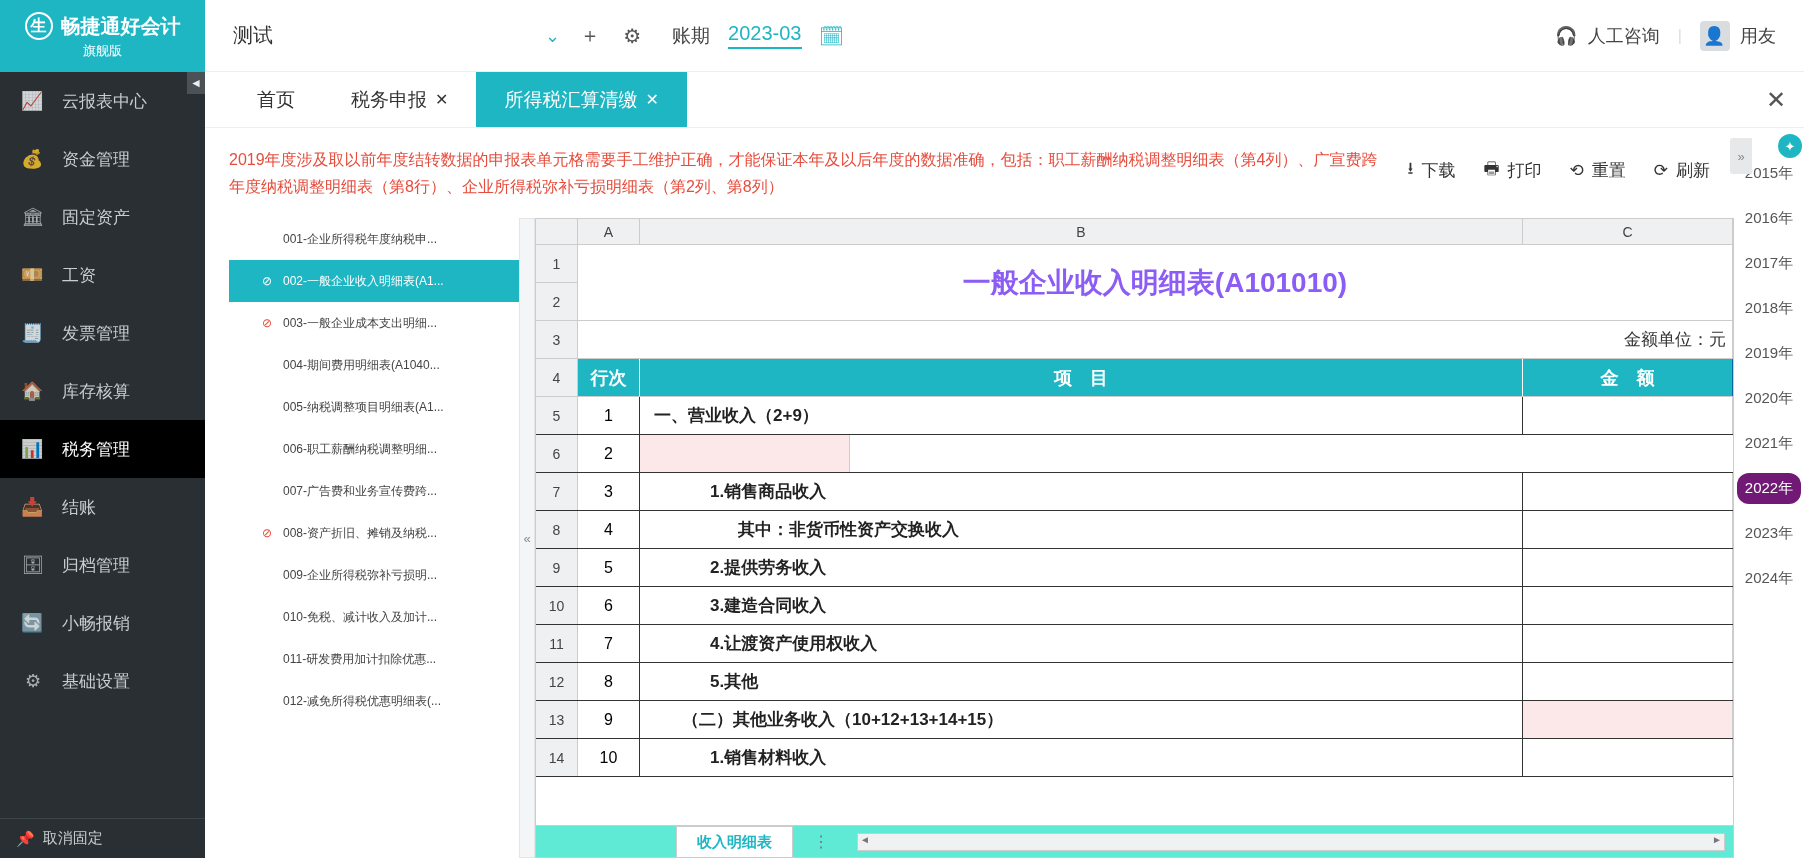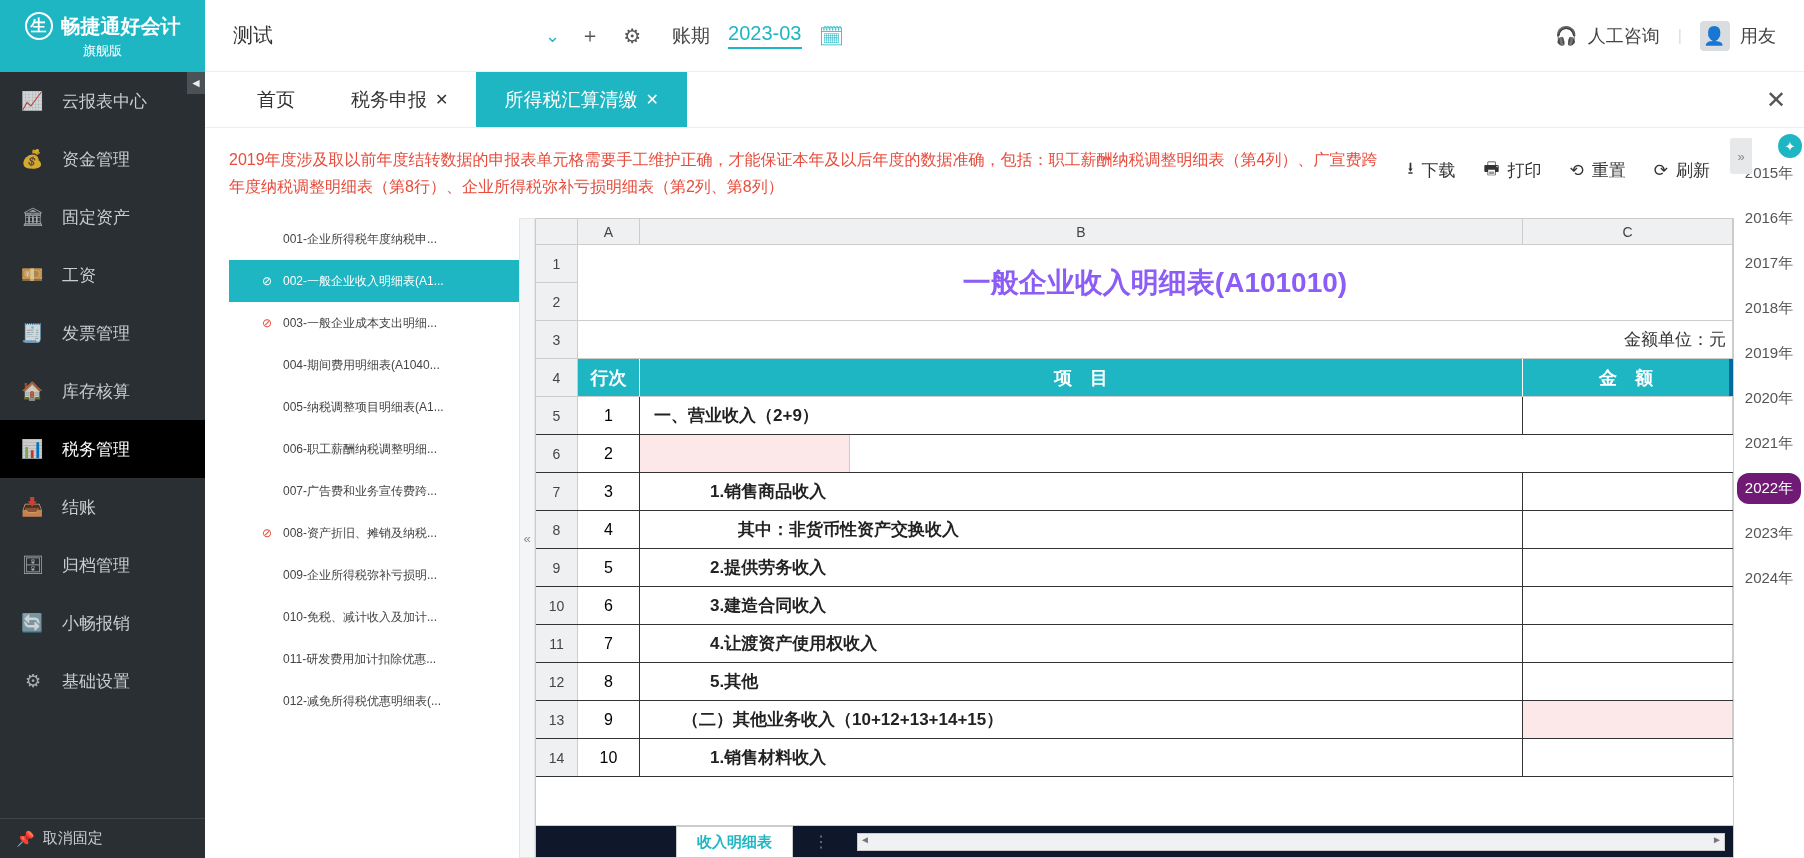--- a/index.html
+++ b/index.html
@@ -55,30 +55,30 @@
 .col-hdrs { display: flex; height: 26px; background: #eef0f2; border-bottom: 1px solid #ccc; }
 .corner { width: 42px; border-right: 1px solid #ccc; }
 .col-h { text-align: center; font-size: 14px; color: #444; border-right: 1px solid #ccc; line-height: 26px; }
 .col-A { width: 62px; } .col-B { flex: 1; } .col-C { width: 210px; }
 .sheet-body { flex: 1; overflow: hidden; position: relative; }
 .srow { display: flex; border-bottom: 1px solid #ccc; }
 .row-h { width: 42px; background: #eef0f2; border-right: 1px solid #ccc; text-align: center; font-size: 14px; color: #444; display: flex; align-items: center; justify-content: center; }
 .title-c { flex: 1; display: flex; align-items: center; justify-content: center; font-size: 28px; font-weight: bold; color: #8b5cf6; border-right: 1px solid #ccc; }
 .unit-c { flex: 1; text-align: right; padding-right: 6px; font-size: 17px; color: #333; border-right: 1px solid #ccc; line-height: 38px; }
 .hd { background: #1fb6c4; color: #fff; font-size: 18px; font-weight: bold; text-align: center; border-right: 1px solid #fff; display: flex; align-items: center; justify-content: center; }
-.hd:last-child { border-right: 4px solid #0369a1; }
+.hd:last-child { border-right: 1px solid #0369a1; }
 .c-A { width: 62px; text-align: center; border-right: 1px solid #333; display: flex; align-items: center; justify-content: center; font-size: 16px; }
 .c-B { flex: 1; padding: 0 14px; border-right: 1px solid #333; display: flex; align-items: center; font-size: 17px; font-weight: bold; color: #222; }
 .c-C { width: 210px; border-right: 1px solid #ccc; }
 .c-C.pink { background: #fce8e8; }
 .srow.data { height: 38px; border-bottom: 1px solid #333; }
 .srow.data .row-h { border-right: 1px solid #ccc; }
 .srow.th { height: 38px; }
 
-.sheet-foot { height: 32px; display: flex; align-items: center; border-top: 1px solid #ccc; background: #0f172a; position: relative; }
+.sheet-foot { height: 32px; display: flex; align-items: center; border-top: 1px solid #ccc; background: #5eead4; position: relative; }
 .sheet-tabs { display: flex; height: 100%; margin-left: 140px; }
 .sheet-tab { padding: 0 20px; display: flex; align-items: center; font-size: 15px; color: #1fb6c4; font-weight: bold; border: 1px solid #ccc; border-bottom: none; background: #fff; cursor: pointer; }
 .hfoot-dots { margin-left: auto; padding: 0 20px; color: #777; }
 .hscroll { flex: 1; height: 18px; border: 1px solid #ccc; margin: 0 8px; position: relative; background: #f0f1f2; }
 .hscroll::before { content: "◄"; position: absolute; left: 2px; top: 0; font-size: 10px; color: #777; }
 .hscroll::after { content: "►"; position: absolute; right: 2px; top: 0; font-size: 10px; color: #777; }
 
 .year-rail { width: 70px; display: flex; flex-direction: column; align-items: center; padding-top: 30px; gap: 14px; position: relative; }
 .rail-exp { position: absolute; left: -4px; top: 10px; width: 22px; height: 36px; background: #e6e8ea; color: #888; display: flex; align-items: center; justify-content: center; font-size: 13px; cursor: pointer; border-radius: 3px 0 0 3px; }
 .rail-badge { position: absolute; right: 2px; top: 6px; width: 24px; height: 24px; background: #1fb6c4; color: #fff; border-radius: 50%; display: flex; align-items: center; justify-content: center; font-size: 13px; cursor: pointer; }

